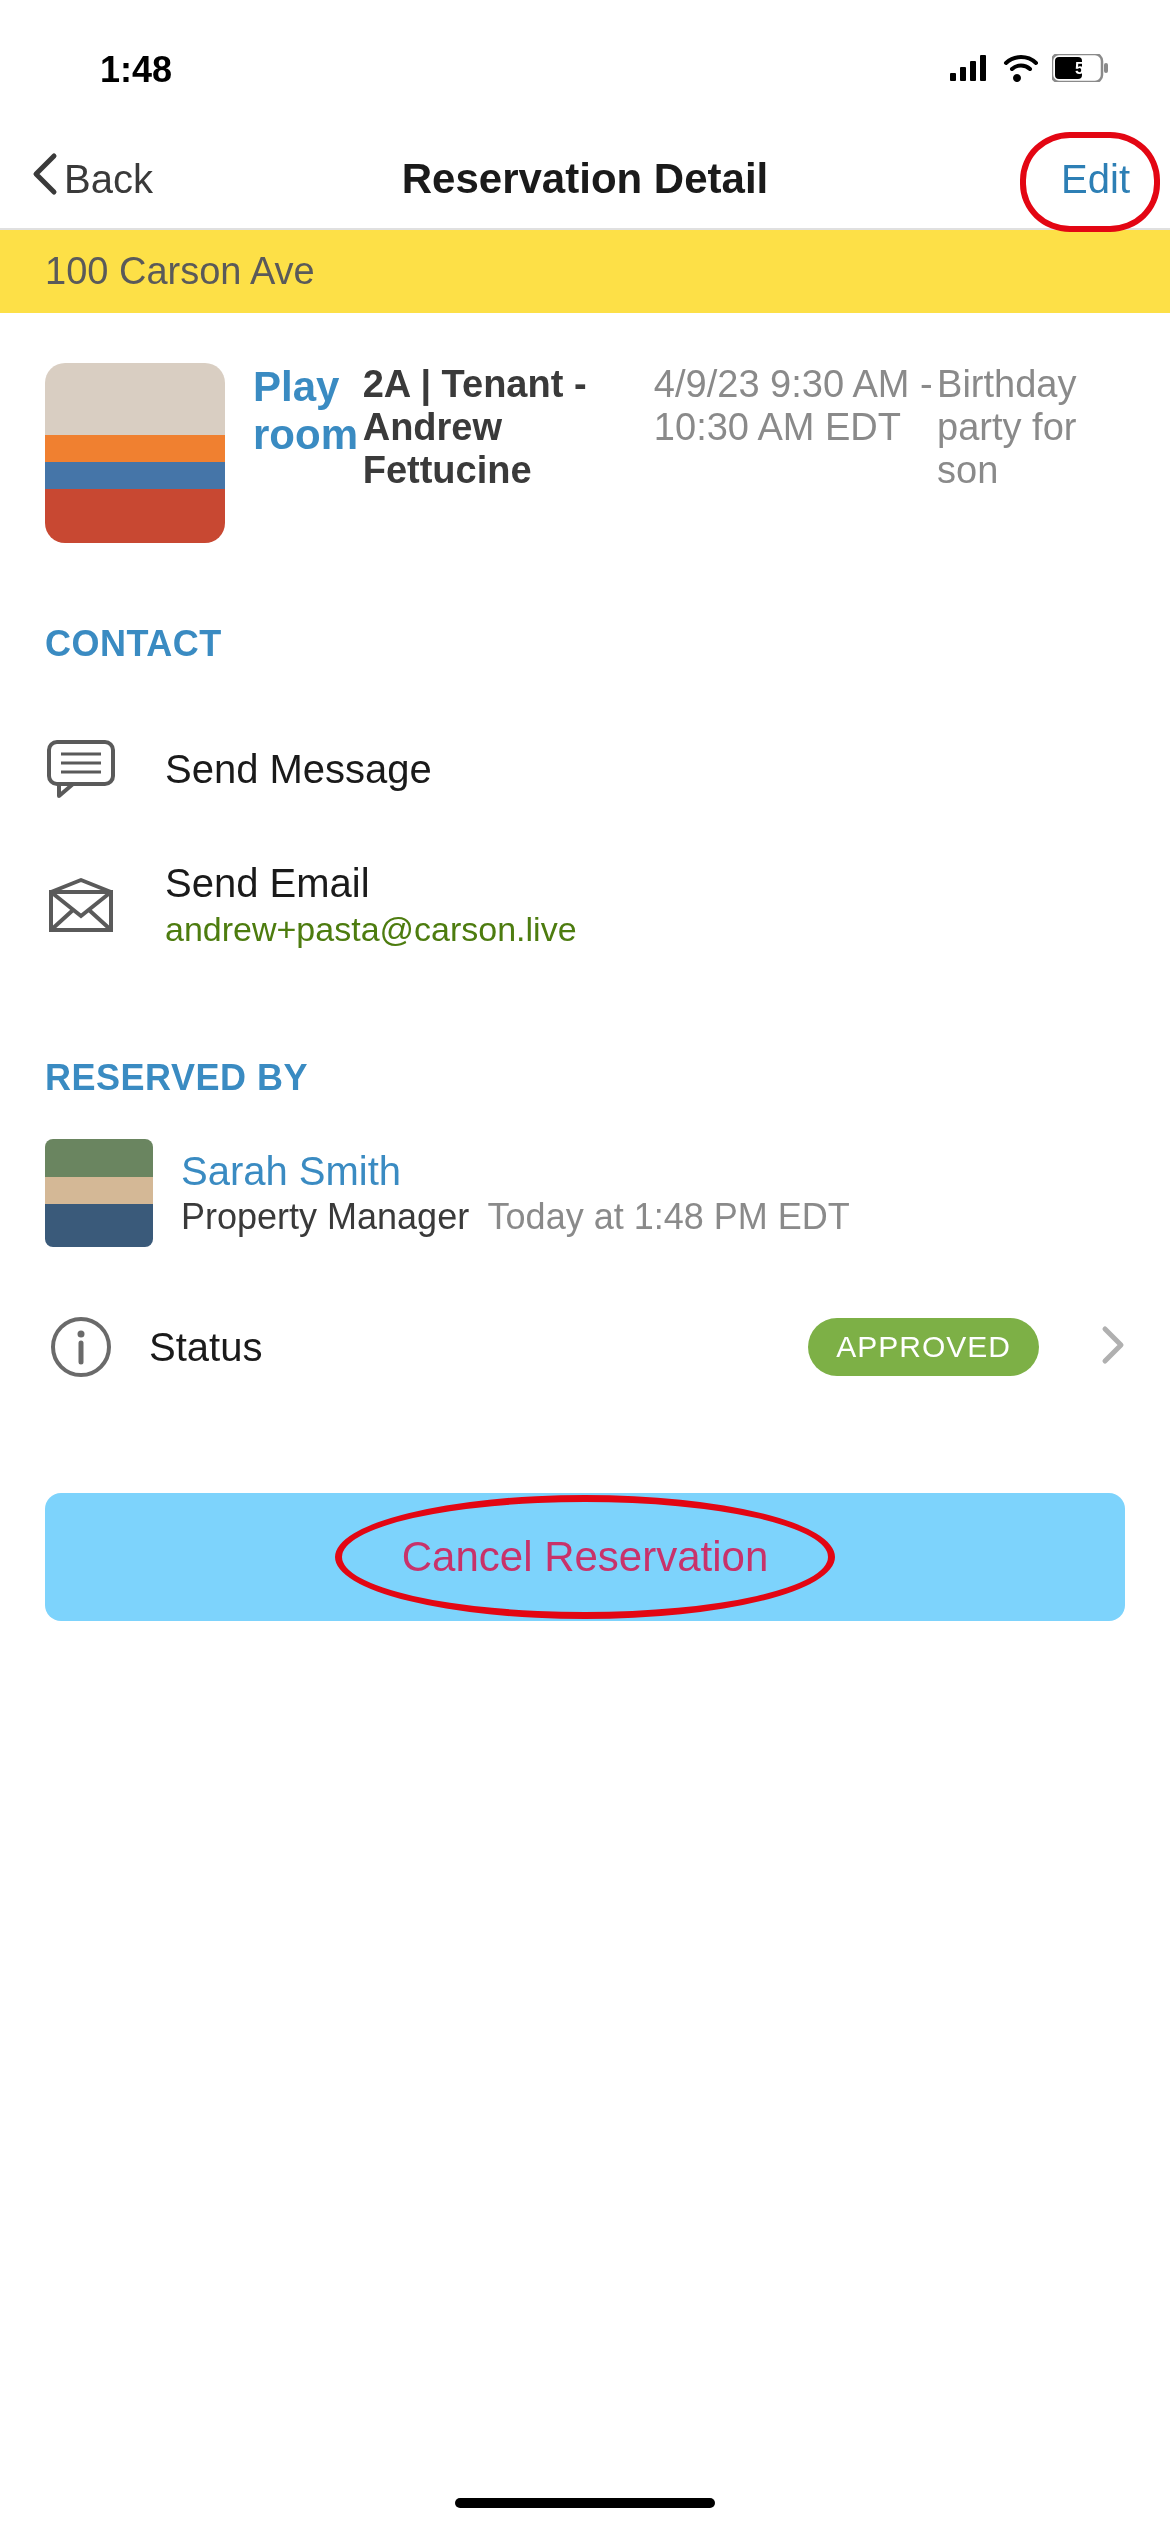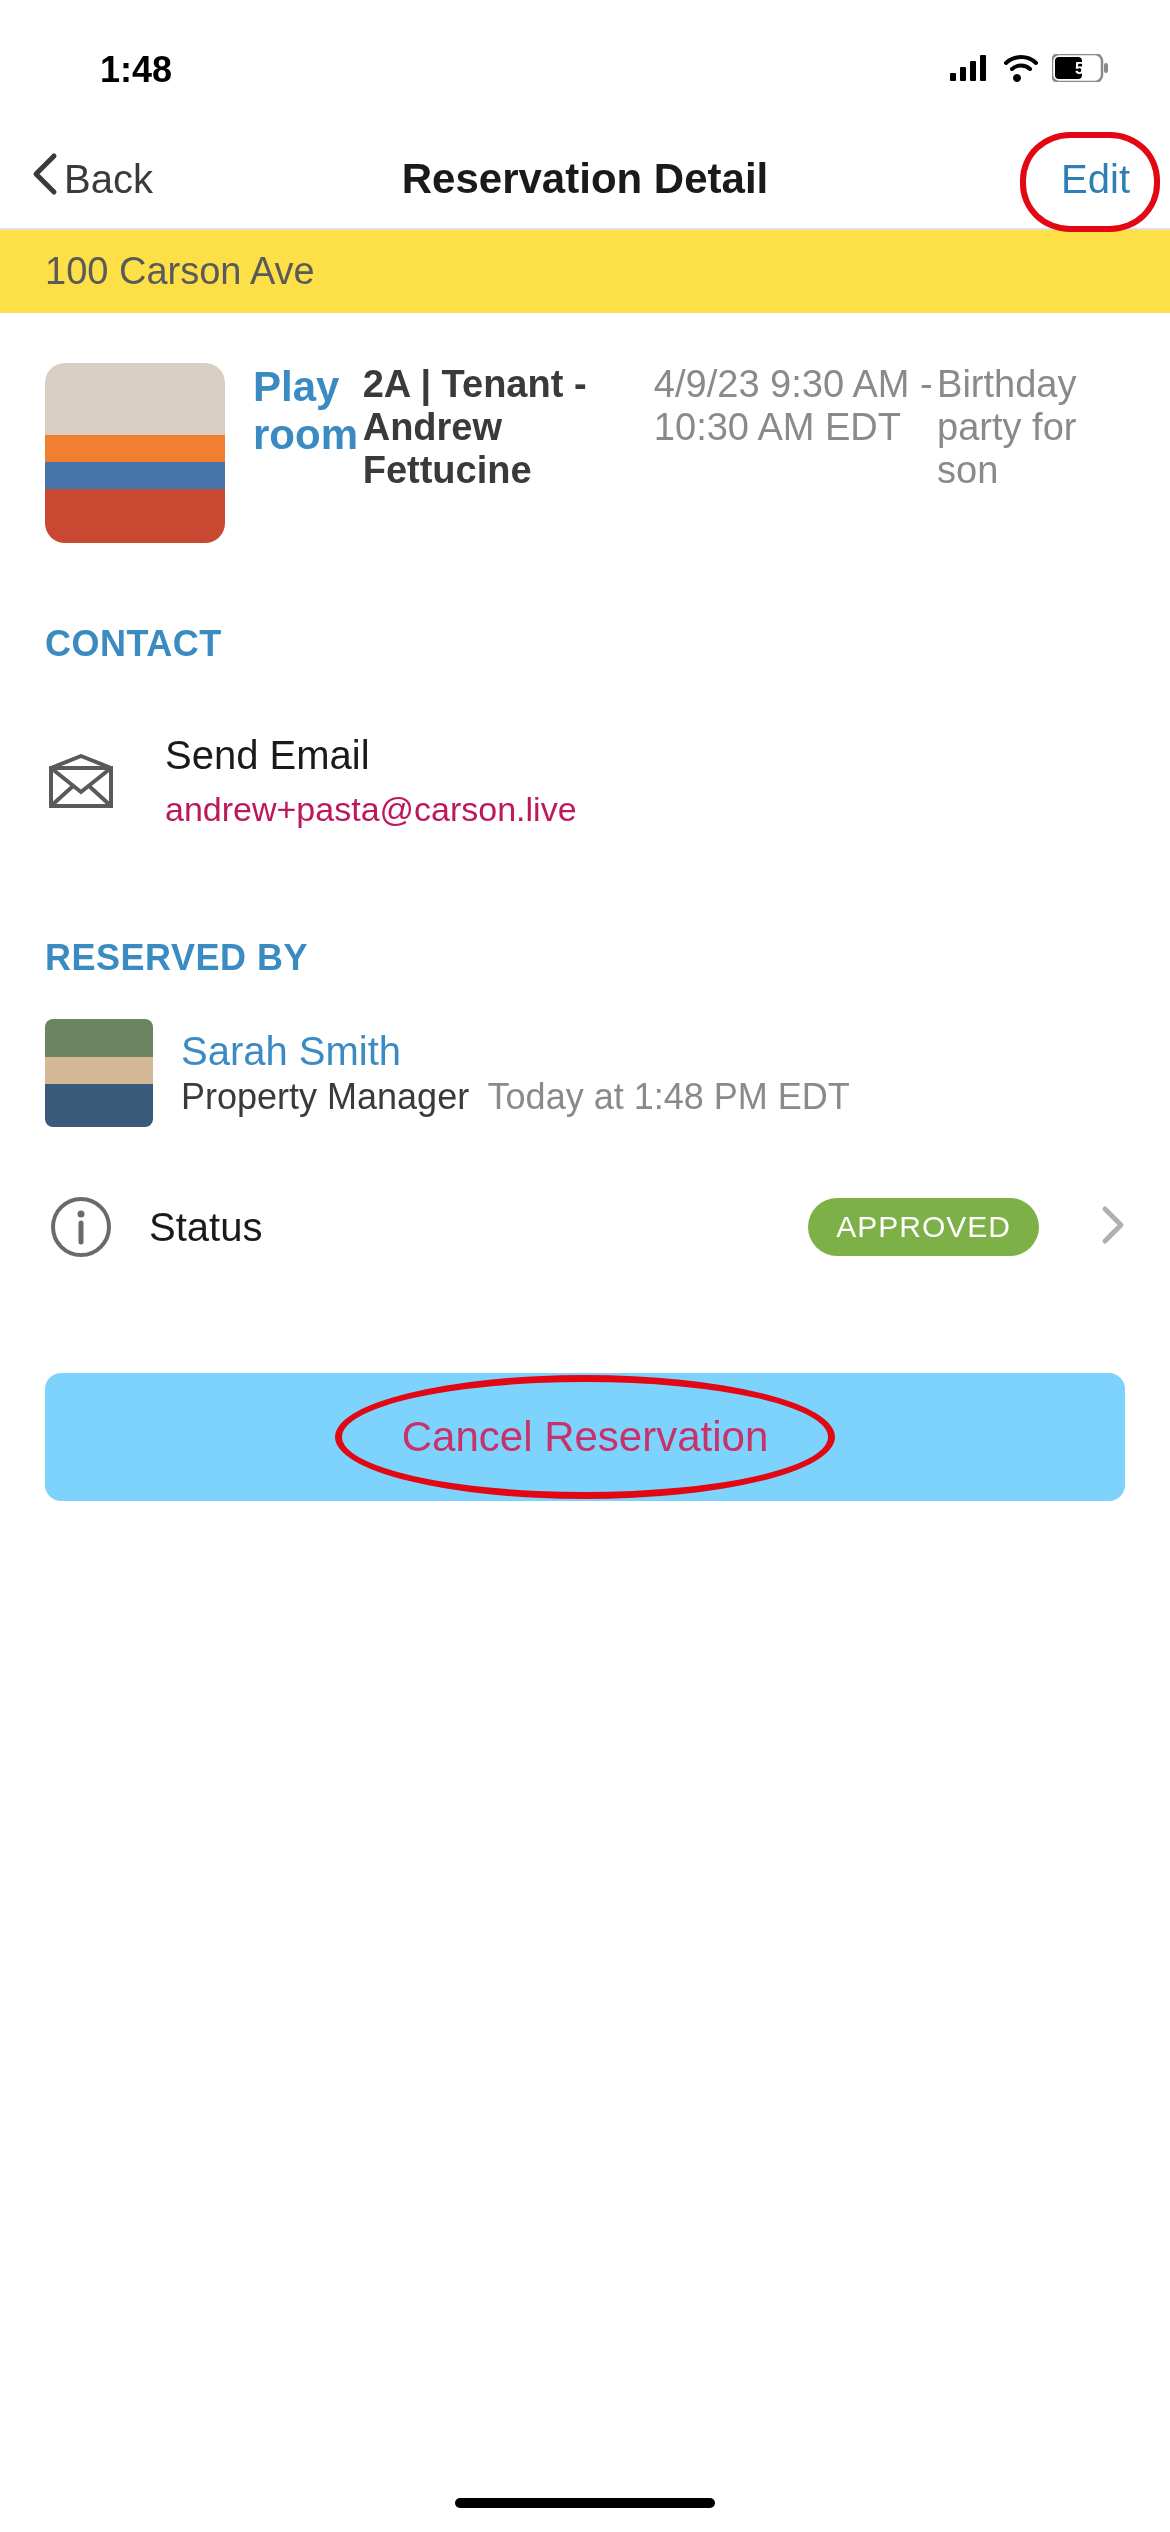--- a/index.html
+++ b/index.html
@@ -143,22 +143,22 @@
       align-items: center;
       justify-content: center;
       flex-shrink: 0;
     }
     .contact-label {
       font-size: 40px;
       color: #1a1a1a;
     }
     .contact-sub {
       font-size: 34px;
-      color: #be185d;
-      margin-top: 12px;
+      color: #4d7c0f;
+      margin-top: 4px;
     }
     .contact-text {
       display: flex;
       flex-direction: column;
     }
     .reserved-by-row {
       display: flex;
       align-items: center;
       gap: 28px;
       margin-bottom: 54px;
@@ -315,20 +315,32 @@
     <div class="resv-details">
       <div class="room-name">Play room</div>
       <div class="tenant-line">2A | Tenant - Andrew Fettucine</div>
       <div class="datetime-line">4/9/23 9:30 AM - 10:30 AM EDT</div>
       <div class="note-line">Birthday party for son</div>
     </div>
   </div>
 
   <div class="section-header">CONTACT</div>
 
+  <div class="contact-row">
+    <div class="contact-icon">
+      <svg width="72" height="62" viewBox="0 0 72 62">
+        <rect x="4" y="4" width="64" height="42" rx="8" fill="none" stroke="#5a5a5a" stroke-width="4"></rect>
+        <path d="M14 46 L14 58 L28 46" fill="none" stroke="#5a5a5a" stroke-width="4" stroke-linejoin="round"></path>
+        <line x1="16" y1="16" x2="56" y2="16" stroke="#5a5a5a" stroke-width="3"></line>
+        <line x1="16" y1="25" x2="56" y2="25" stroke="#5a5a5a" stroke-width="3"></line>
+        <line x1="16" y1="34" x2="56" y2="34" stroke="#5a5a5a" stroke-width="3"></line>
+      </svg>
+    </div>
+    <div class="contact-label">Send Message</div>
+  </div>
 
   <div class="contact-row">
     <div class="contact-icon">
       <svg width="72" height="62" viewBox="0 0 72 62">
         <path d="M6 18 L36 6 L66 18" fill="none" stroke="#5a5a5a" stroke-width="4" stroke-linejoin="round"></path>
         <rect x="6" y="18" width="60" height="38" fill="none" stroke="#5a5a5a" stroke-width="4"></rect>
         <path d="M6 18 L36 42 L66 18" fill="none" stroke="#5a5a5a" stroke-width="4"></path>
         <path d="M6 56 L28 36 M66 56 L44 36" fill="none" stroke="#5a5a5a" stroke-width="4"></path>
       </svg>
     </div>

